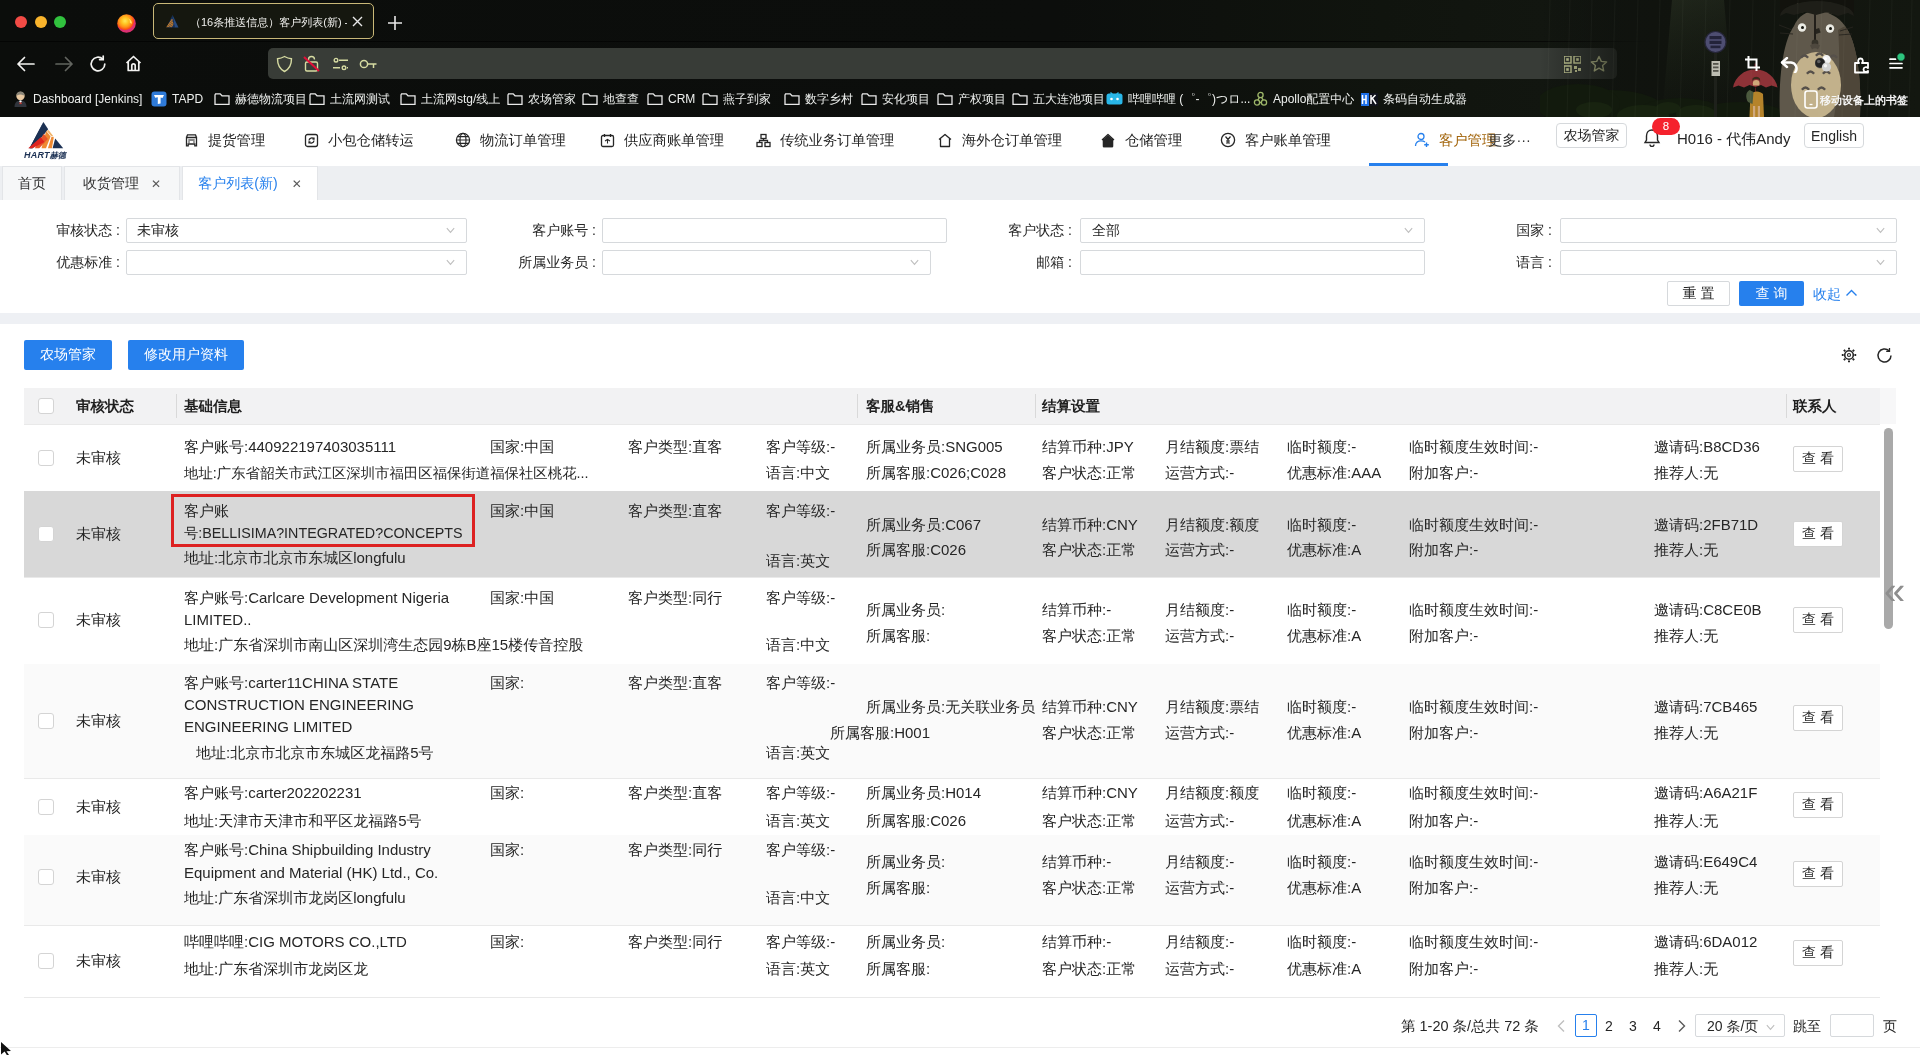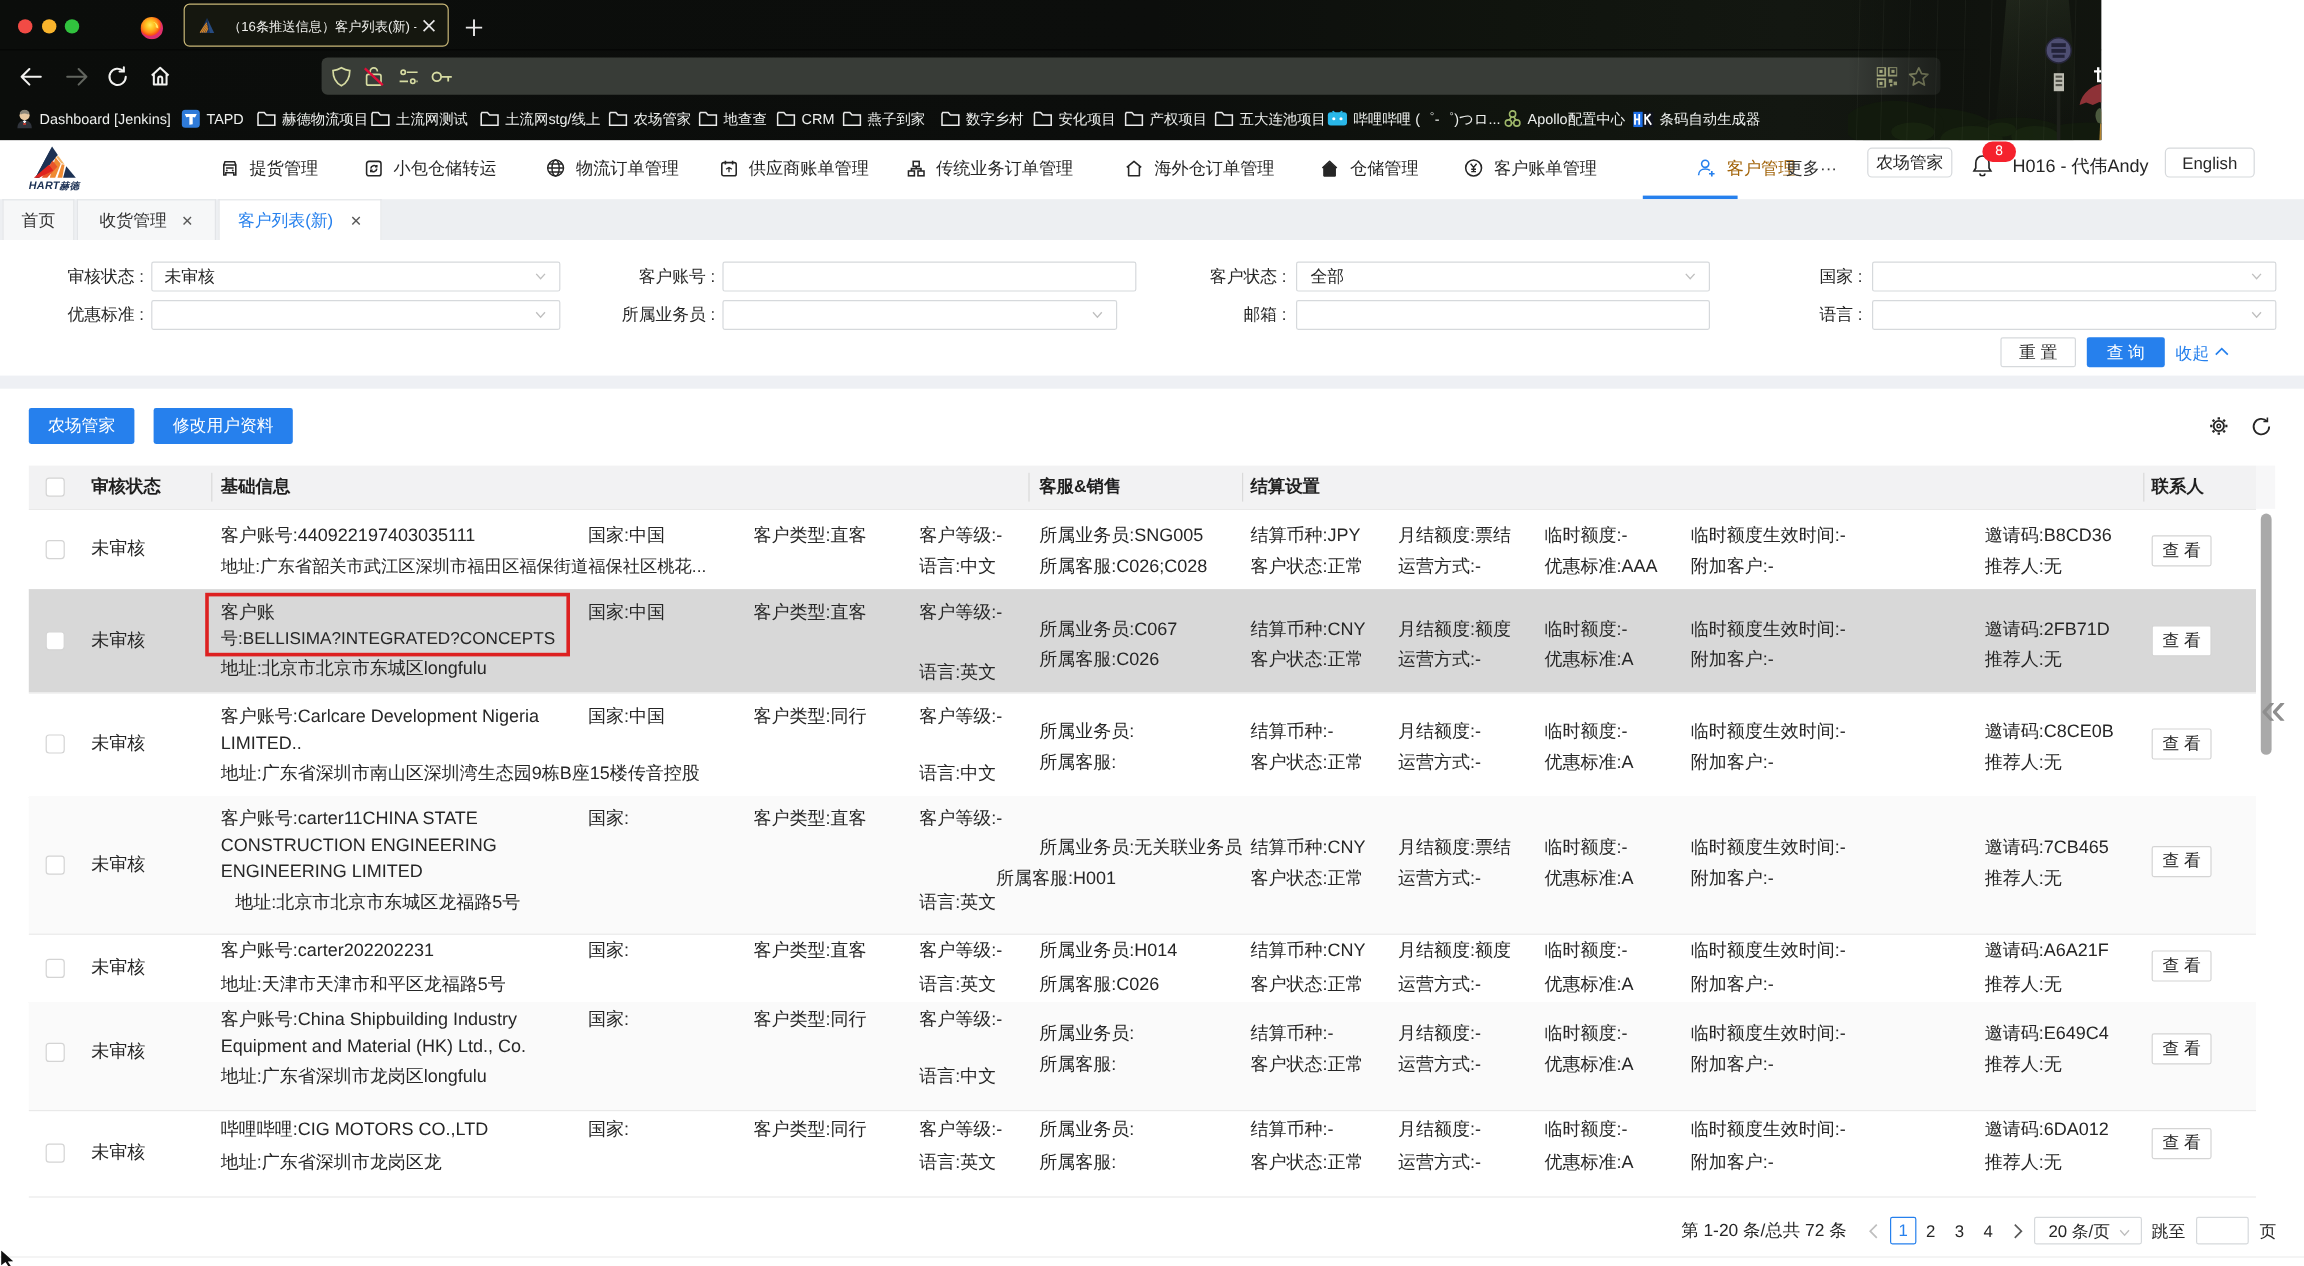--- a/index.html
+++ b/index.html
@@ -4,21 +4,21 @@
 <title>客户列表(新)</title>
 <style>
 *{margin:0;padding:0;box-sizing:border-box}
 html,body{width:1920px;height:1055px;overflow:hidden;background:#fff}
 body{font-family:"Liberation Sans",sans-serif;}
 #stage{position:relative;width:1920px;height:1055px;overflow:hidden;background:#fff}
 .abs{position:absolute}
 .t{position:absolute;height:16px;line-height:16px;font-size:15px;color:#262626;white-space:nowrap}
 .tb{position:absolute;height:16px;line-height:16px;font-size:14.5px;color:#1f1f1f;white-space:nowrap;font-weight:700}
 
-#chrome{position:absolute;left:0;top:0;width:1751px;height:117px;background:linear-gradient(90deg,#0b0d0b 0%,#0c0e0c 55%,#10140e 72%,#131711 85%,#10140d 100%);overflow:hidden}
+#chrome{position:absolute;left:0;top:0;width:1920px;height:117px;background:linear-gradient(90deg,#0b0d0b 0%,#0c0e0c 55%,#10140e 72%,#131711 85%,#10140d 100%);overflow:hidden}
 #chrome .hline{position:absolute;left:0;top:41px;width:1920px;height:1px;background:rgba(0,0,0,0.55)}
 .light{position:absolute;border-radius:50%;width:12px;height:12px}
 #urlbar{position:absolute;left:268px;top:48px;width:1349px;height:31px;background:#383c37;border-radius:5px}
 .chromeico{position:absolute}
 #tabbox{position:absolute;left:153px;top:3px;width:221px;height:36px;background:#15170f;border:1px solid #c9b878;border-radius:5px}
 #tabtitle{position:absolute;left:36px;top:11px;font-size:11px;color:#f0f0ed;width:157px;overflow:hidden;white-space:nowrap}
 .urltxt{font-size:14.8px;position:absolute;top:56px;height:18px;line-height:18px;white-space:nowrap}
 #bookmarks{position:absolute;left:0;top:81px;width:1920px;height:36px}
 .bm{position:absolute;top:0;height:36px;display:flex;align-items:center;color:#eef0ee;font-size:12px;white-space:nowrap}
 .bm .fold{margin-right:5px;flex:0 0 auto}
@@ -413,21 +413,21 @@
 <div class="navitem" style="left:1488px;color:#333">更多···</div>
 <div class="abs" style="left:1369px;top:163px;width:79px;height:3px;background:#2680ed"></div>
 
 <div class="wbtn" style="left:1556px;top:123px;width:71px;height:25px;border-radius:4px">农场管家</div>
 <svg class="abs" style="left:1643px;top:128px" width="18" height="19" viewBox="0 0 18 19" fill="none" stroke="#262626" stroke-width="1.4">
       <path d="M9 2 C5.5 2 3.5 4.8 3.5 8 V12 L2 14.5 H16 L14.5 12 V8 C14.5 4.8 12.5 2 9 2 Z"></path>
       <path d="M7 16.5 a2 2 0 0 0 4 0"></path>
     </svg>
 <div class="abs" style="left:1652px;top:118px;min-width:28px;height:17px;background:#f5222d;border-radius:9px;color:#fff;font-size:11.5px;line-height:17px;text-align:center">8</div>
 <div class="t" style="left:1677px;top:131px;font-size:15px">H016 - 代伟Andy</div>
-<div class="wbtn" style="left:1804px;top:123px;width:75px;height:25px;border-radius:4px">English</div>
+<div class="wbtn" style="left:1804px;top:123px;width:60px;height:25px;border-radius:4px">English</div>
 
 <div id="apptabs"></div>
 <div class="apptab" style="left:2px;width:60px">首页</div>
 <div class="apptab" style="left:64px;width:116px">收货管理<span style="color:#595959;font-size:12px;margin-left:12px">✕</span></div>
 <div class="apptab" style="left:182px;width:136px;background:#fff;color:#2680ed">客户列表(新)<span style="color:#595959;font-size:12px;margin-left:14px">✕</span></div>
 
 <div id="filters"></div>
 <div class="flabel" style="left:20px;top:222px;width:100px">审核状态 :</div>
 <div class="fbox" style="left:126px;top:218px;width:341px"></div>
 <div class="t" style="left:137px;top:222px;font-size:14px">未审核</div>

